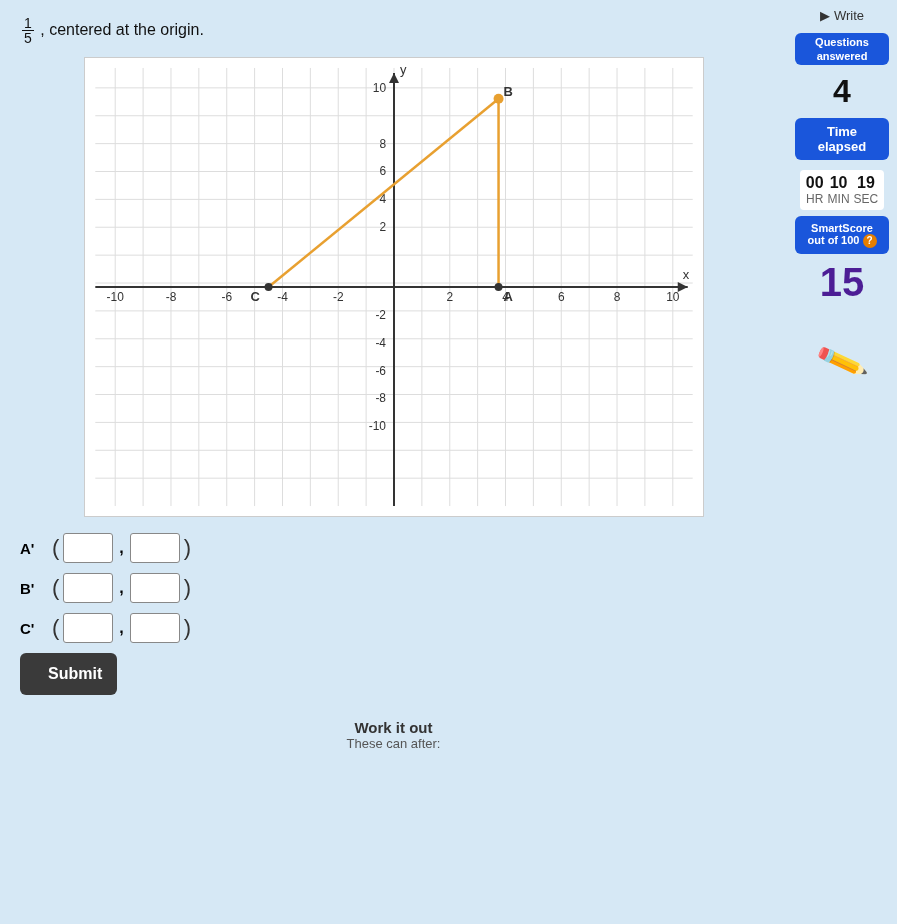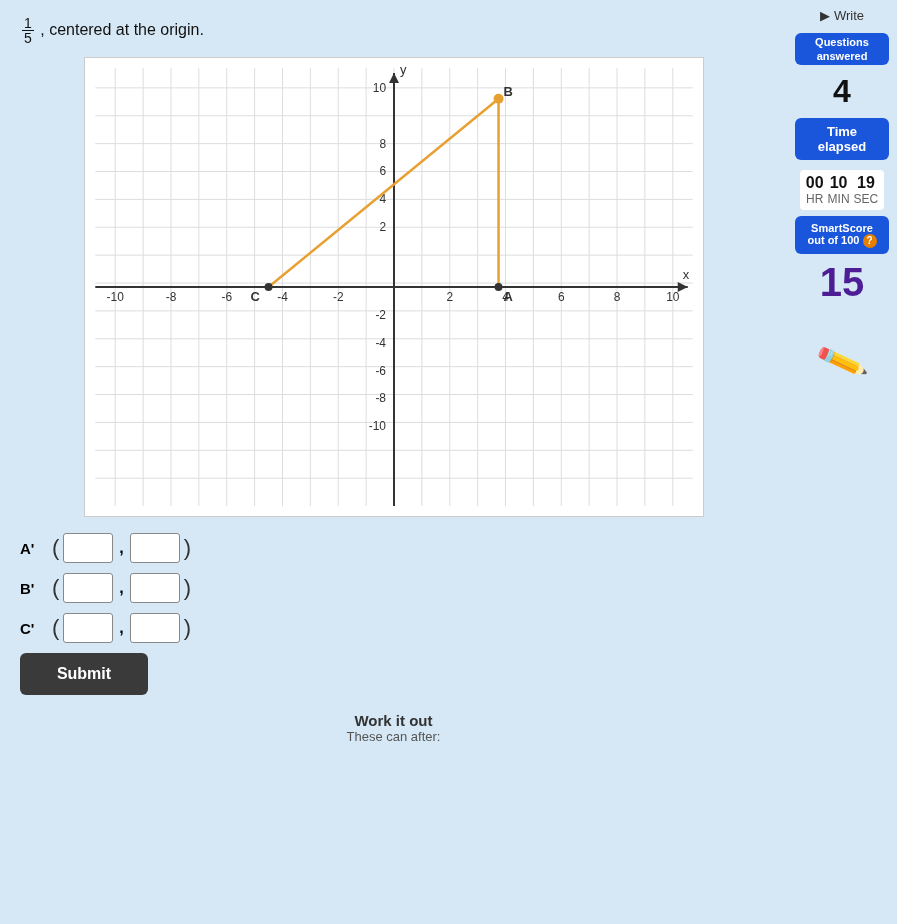--- a/index.html
+++ b/index.html
@@ -215,21 +215,21 @@
     .submit-btn {
       background: #3a3a3a;
       color: white;
       border: none;
       border-radius: 6px;
       padding: 12px 28px;
       font-size: 16px;
       font-weight: bold;
       cursor: pointer;
       margin-top: 10px;
-      width: 128px;
+      width: 97px;
     }
 
     .work-it-out {
       text-align: center;
       font-size: 15px;
       font-weight: bold;
       color: #333;
       margin-top: 12px;
     }
 
@@ -395,21 +395,21 @@
         <span class="coord-comma">,</span>
         <input class="coord-input" type="text" style="">
         <span class="coord-paren">)</span>
       </div>
     </div>
 
     
     <button class="submit-btn">Submit</button>
 
     
-    <div style="margin-top:17px;">
+    <div style="margin-top:24px;">
       <div class="work-it-out">Work it out</div>
       <div class="work-hint">
         <span>These can after:</span>
       </div>
     </div>
   </div>
 
   <div class="sidebar">
 
     <div class="video-link">

